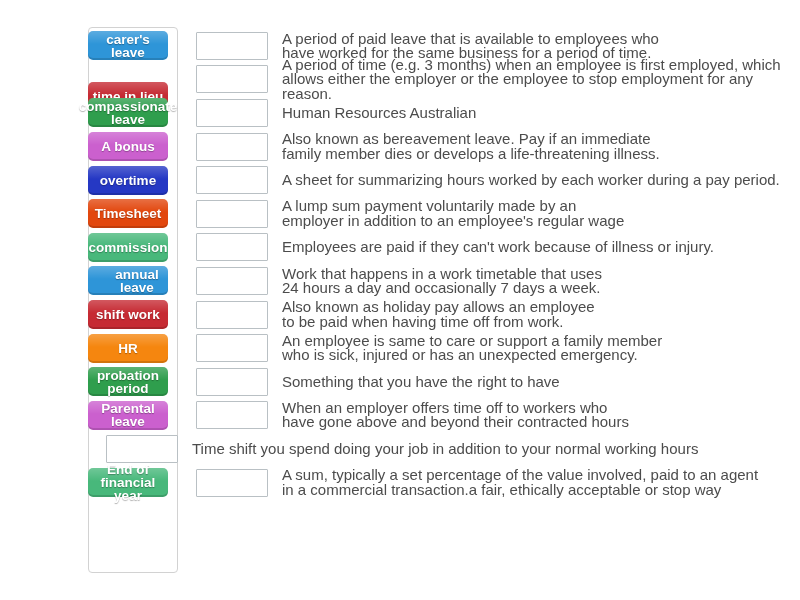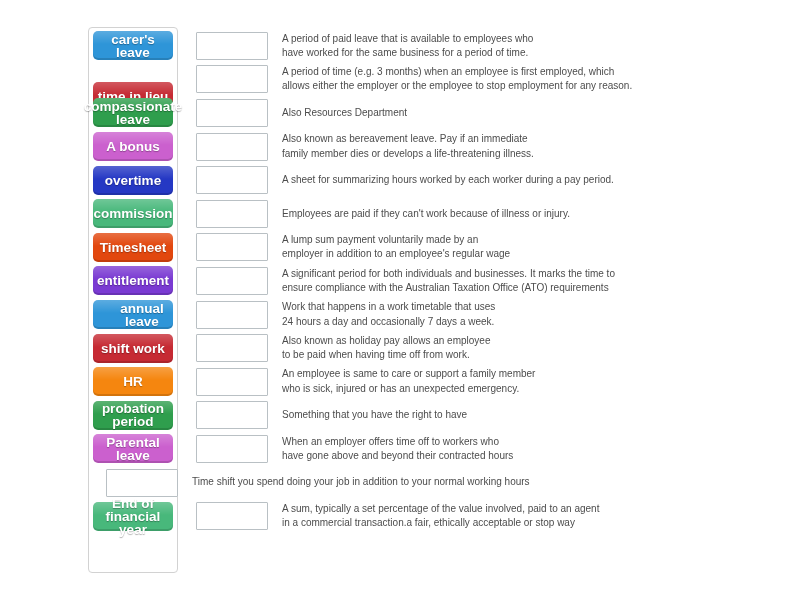--- a/index.html
+++ b/index.html
@@ -38,21 +38,20 @@
     height: 33.6px;
     display: flex;
     align-items: center;
   }
 
   .cell-label {
     width: 90px;
     flex: none;
     display: flex;
     align-items: center;
-    justify-content: center;
   }
 
   .keyword {
     width: 80px;
     height: 29px;
     box-sizing: border-box;
     border-radius: 5px;
     color: #ffffff;
     font-weight: bold;
     font-size: 13.5px;
@@ -77,21 +76,21 @@
     border: 1px solid #b9c0c4;
     border-radius: 1px;
     background: #ffffff;
     flex: none;
   }
 
   .cell-def {
     margin-left: 14px;
     flex: 1;
     color: #4c4c4c;
-    font-size: 10px;
+    font-size: 15px;
     line-height: 14.3px;
     white-space: pre-line;
   }
 </style>
 </head>
 <body>
 
 <div class="board">
   <div class="terms-panel-border"></div>
   <div class="rows">
@@ -114,21 +113,21 @@
 allows either the employer or the employee to stop employment for any reason.</div>
     </div>
 
 
     <div class="row">
       <div class="cell-label">
         <div class="keyword" style="background-color: rgb(47, 158, 77);">compassionate
 leave</div>
       </div>
       <div class="answer-box"></div>
-      <div class="cell-def">Also Resources Department</div>
+      <div class="cell-def">Human Resources Australian</div>
     </div>
 
     <div class="row">
       <div class="cell-label">
         <div class="keyword" style="background-color: rgb(203, 96, 206);">A bonus</div>
       </div>
       <div class="answer-box"></div>
       <div class="cell-def">Also known as bereavement leave. Pay if an immediate
 family member dies or develops a life-threatening illness.</div>
     </div>
@@ -136,43 +135,35 @@
     <div class="row">
       <div class="cell-label">
         <div class="keyword" style="background-color: rgb(37, 56, 196);">overtime</div>
       </div>
       <div class="answer-box"></div>
       <div class="cell-def">A sheet for summarizing hours worked by each worker during a pay period.</div>
     </div>
 
     <div class="row">
       <div class="cell-label">
-        <div class="keyword" style="background-color: rgb(72, 184, 123);">commission</div>
-      </div>
-      <div class="answer-box"></div>
-      <div class="cell-def">Employees are paid if they can't work because of illness or injury.</div>
-    </div>
-
-    <div class="row">
-      <div class="cell-label">
         <div class="keyword" style="background-color: rgb(226, 71, 14);">Timesheet</div>
       </div>
       <div class="answer-box"></div>
       <div class="cell-def">A lump sum payment voluntarily made by an
 employer in addition to an employee's regular wage</div>
     </div>
 
     <div class="row">
       <div class="cell-label">
-        <div class="keyword" style="background-color: rgb(122, 58, 210);">entitlement</div>
-      </div>
-      <div class="answer-box"></div>
-      <div class="cell-def">A significant period for both individuals and businesses. It marks the time to
-ensure compliance with the Australian Taxation Office (ATO) requirements</div>
-    </div>
+        <div class="keyword" style="background-color: rgb(72, 184, 123);">commission</div>
+      </div>
+      <div class="answer-box"></div>
+      <div class="cell-def">Employees are paid if they can't work because of illness or injury.</div>
+    </div>
+
 
     <div class="row">
       <div class="cell-label">
         <div class="keyword" style="background-color: rgb(46, 149, 216); padding-left: 20px;">annual leave</div>
       </div>
       <div class="answer-box"></div>
       <div class="cell-def">Work that happens in a work timetable that uses
 24 hours a day and occasionally 7 days a week.</div>
     </div>
 

